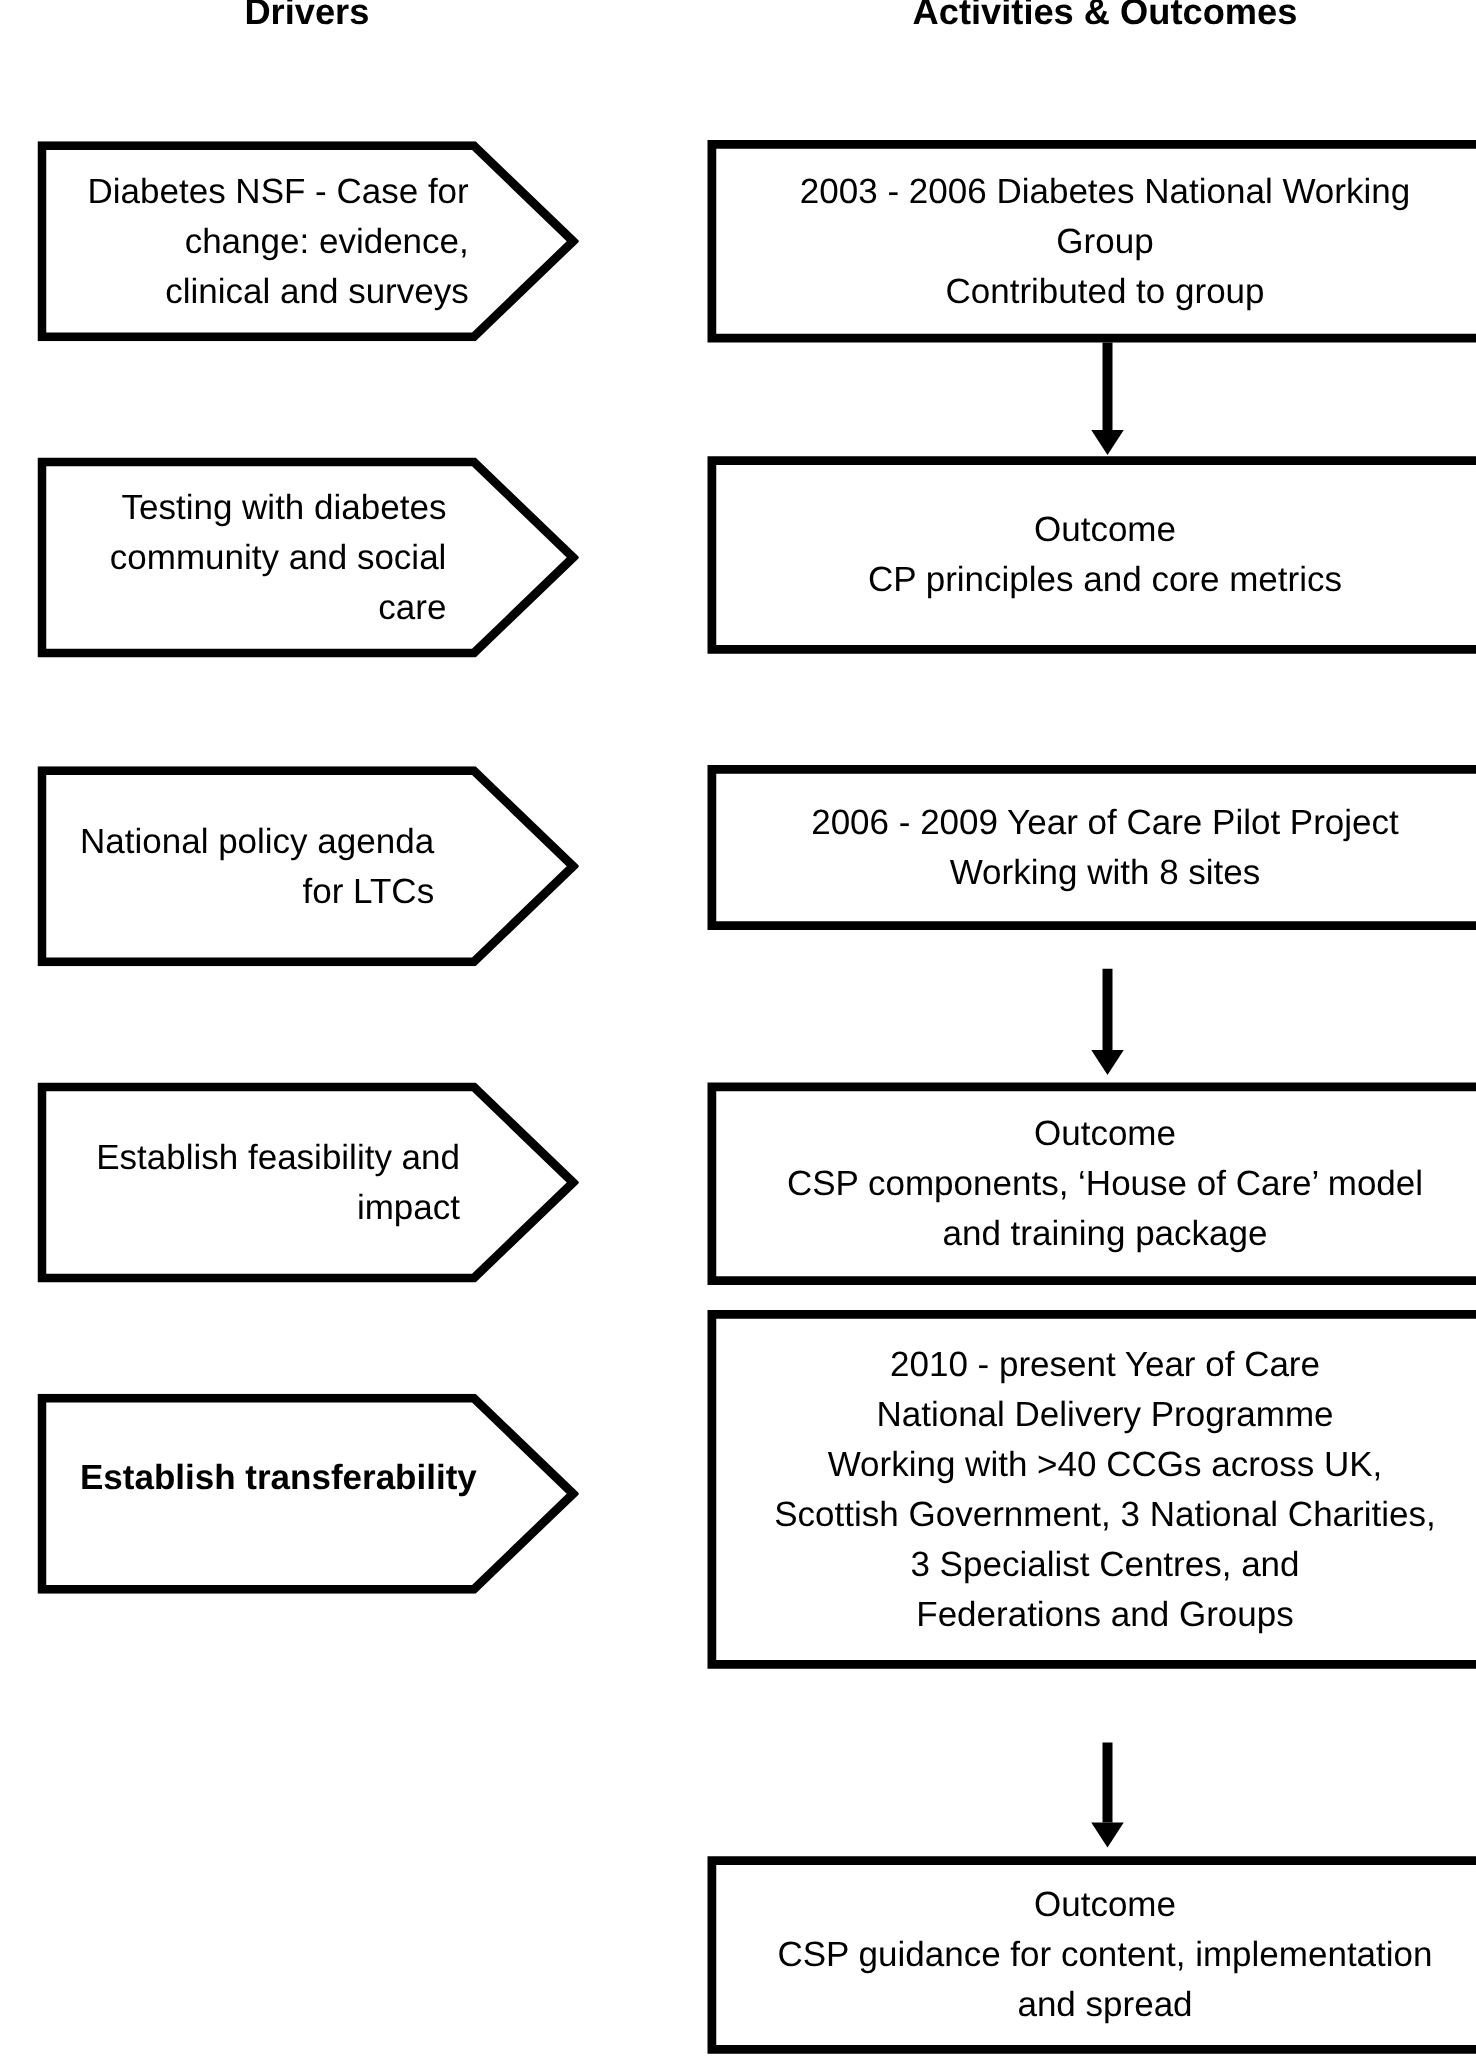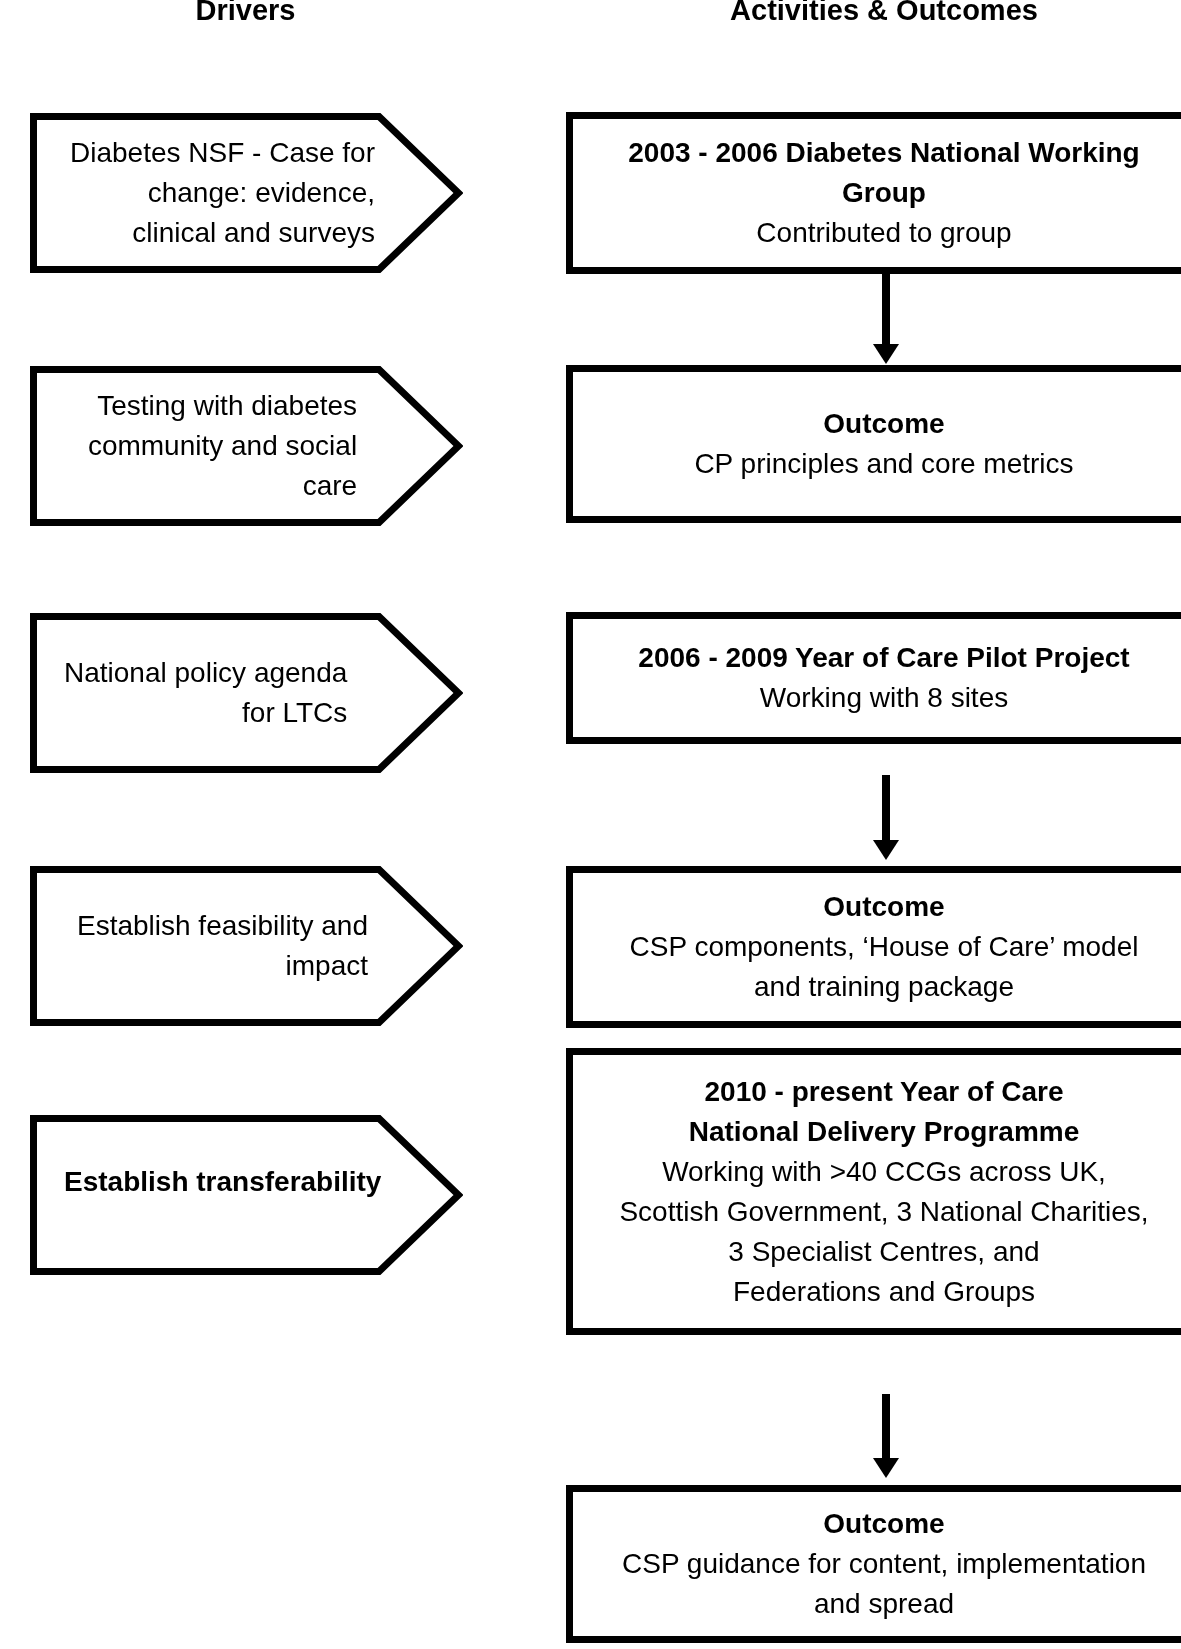--- a/index.html
+++ b/index.html
@@ -44,21 +44,21 @@
   .l5{top:1115px;font-weight:bold;}
   .l5 .driver-text span{position:relative;top:-13px;}
 
   
   .act{
     position:absolute;left:538px;width:636px;
     border:7px solid #000000;box-sizing:border-box;background:#ffffff;
     display:flex;flex-direction:column;justify-content:center;align-items:center;
     text-align:center;font-size:28px;line-height:40px;
   }
-  .act-title{font-weight:bold;white-space:pre;}
+  .act-title{font-weight:normal;white-space:pre;}
   .act-body{font-weight:normal;white-space:pre;}
   .r1{top:112px;height:162px;}
   .r2{top:365px;height:158px;}
   .r3{top:612px;height:132px;}
   .r4{top:866px;height:162px;}
   .r5{top:1048px;height:287px;}
   .r6{top:1485px;height:158px;}
 
   
   .conn{

